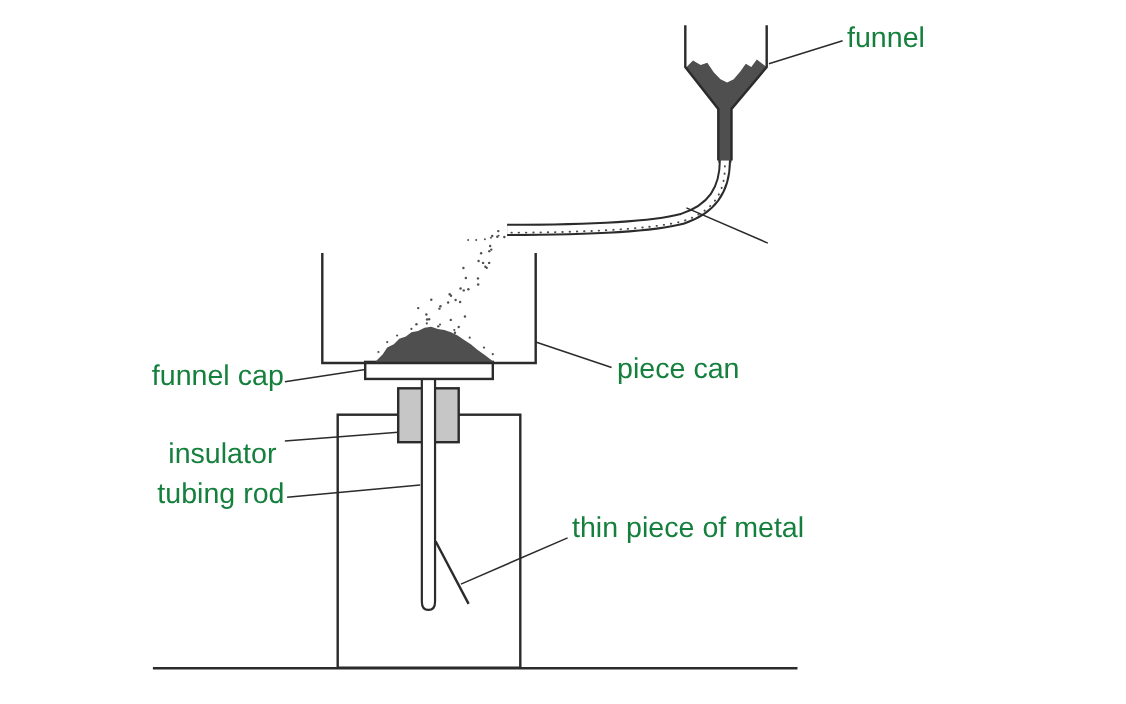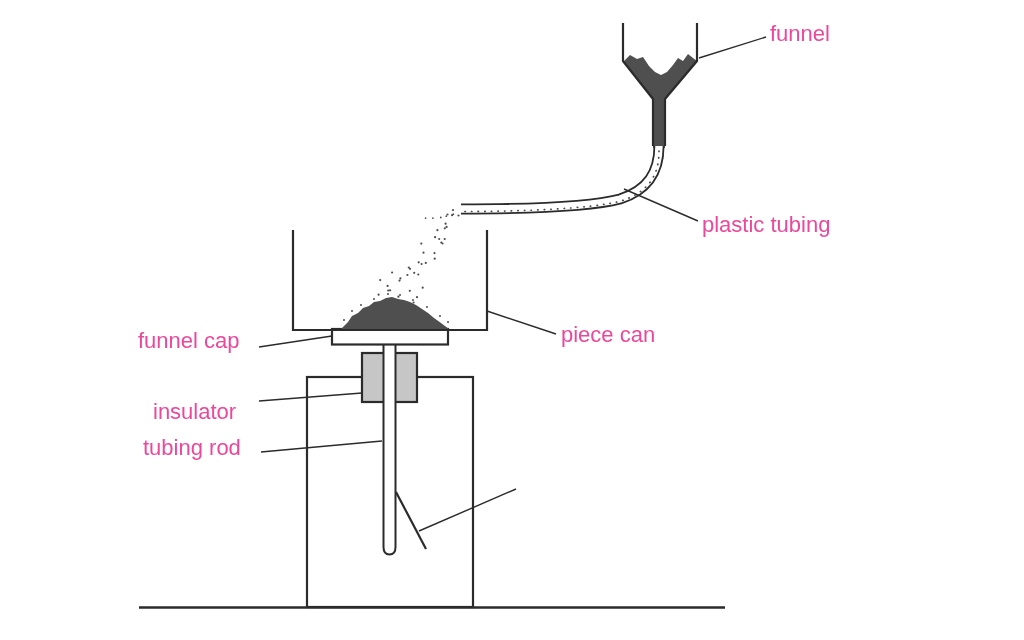--- a/index.html
+++ b/index.html
@@ -1,19 +1,19 @@
 <!DOCTYPE html>
 <html><head>
 <meta charset="utf-8">
 <style>
   html,body{margin:0;padding:0;background:#fff;}
   #stage{position:relative;width:1024px;height:640px;background:var(--bg,#fff);overflow:hidden;
          font-family:"Liberation Sans","DejaVu Sans",sans-serif;}
   #stage svg{position:absolute;left:0;top:0;}
-  .label{position:absolute;font-size:22px;line-height:24px;color:#ec4899;white-space:nowrap;}
+  .label{position:absolute;font-size:26px;line-height:24px;color:#15803d;white-space:nowrap;}
   .outline{fill:none;stroke:var(--ink,#2b2b2b);stroke-width:2.2;}
   .thin-line{fill:none;stroke:var(--ink,#2b2b2b);stroke-width:1.4;}
   .powder{fill:var(--powder,#4f4f4f);stroke:none;}
   .whitefill{fill:#ffffff;stroke:var(--ink,#2b2b2b);stroke-width:2.2;}
   .insulatorfill{fill:var(--insulator,#c6c6c6);stroke:var(--ink,#2b2b2b);stroke-width:2.2;}
   .dots{fill:var(--powder,#4f4f4f);}
 </style>
 </head>
 <body>
 
@@ -111,18 +111,18 @@
       <line class="thin-line" x1="698" y1="221" x2="624" y2="189"></line>
       <line class="thin-line" x1="556" y1="334" x2="487" y2="311"></line>
       <line class="thin-line" x1="259" y1="347" x2="332" y2="336"></line>
       <line class="thin-line" x1="259" y1="401" x2="362" y2="393"></line>
       <line class="thin-line" x1="261" y1="452" x2="382" y2="441"></line>
       <line class="thin-line" x1="516" y1="489" x2="419" y2="531"></line>
     </g>
   </svg>
 
   <div class="label" style="left:770px;top:22px">funnel</div>
-  <div class="label" style="left:702px;top:213px">plastic tubing</div>
   <div class="label" style="left:561px;top:323px">piece can</div>
   <div class="label" style="left:138px;top:329px">funnel cap</div>
   <div class="label" style="left:153px;top:400px">insulator</div>
   <div class="label" style="left:143px;top:436px">tubing rod</div>
+  <div class="label" style="left:520px;top:467px">thin piece of metal</div>
 </div>
 
 </body></html>

